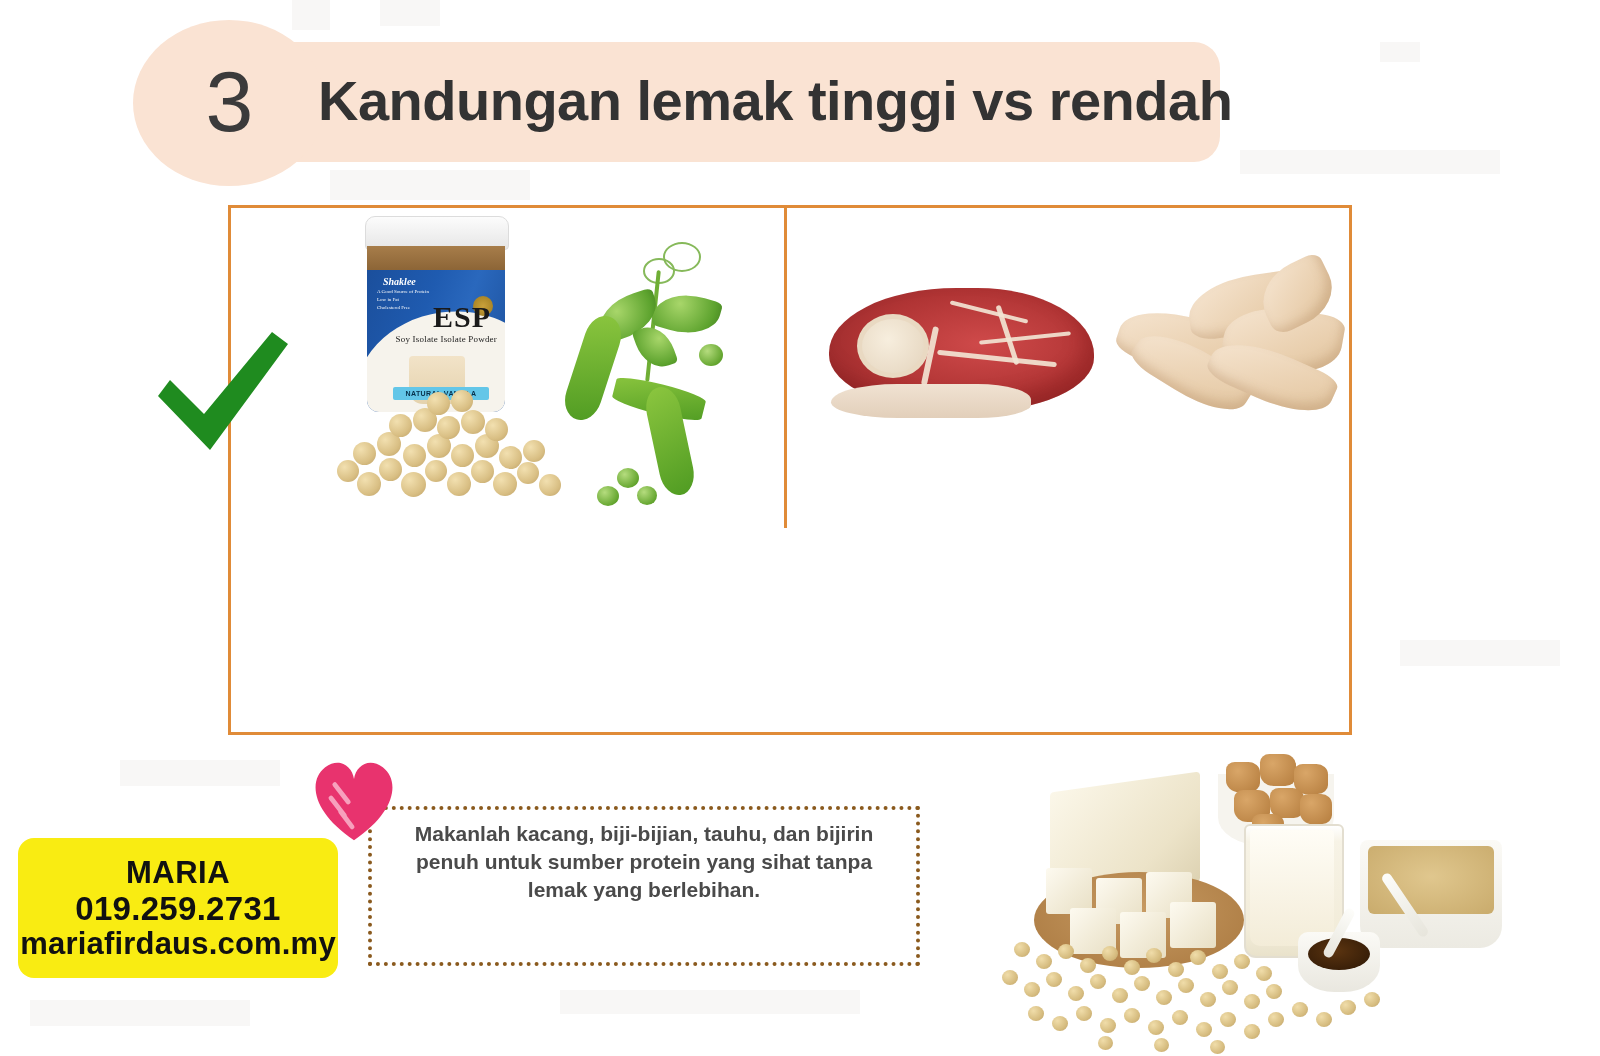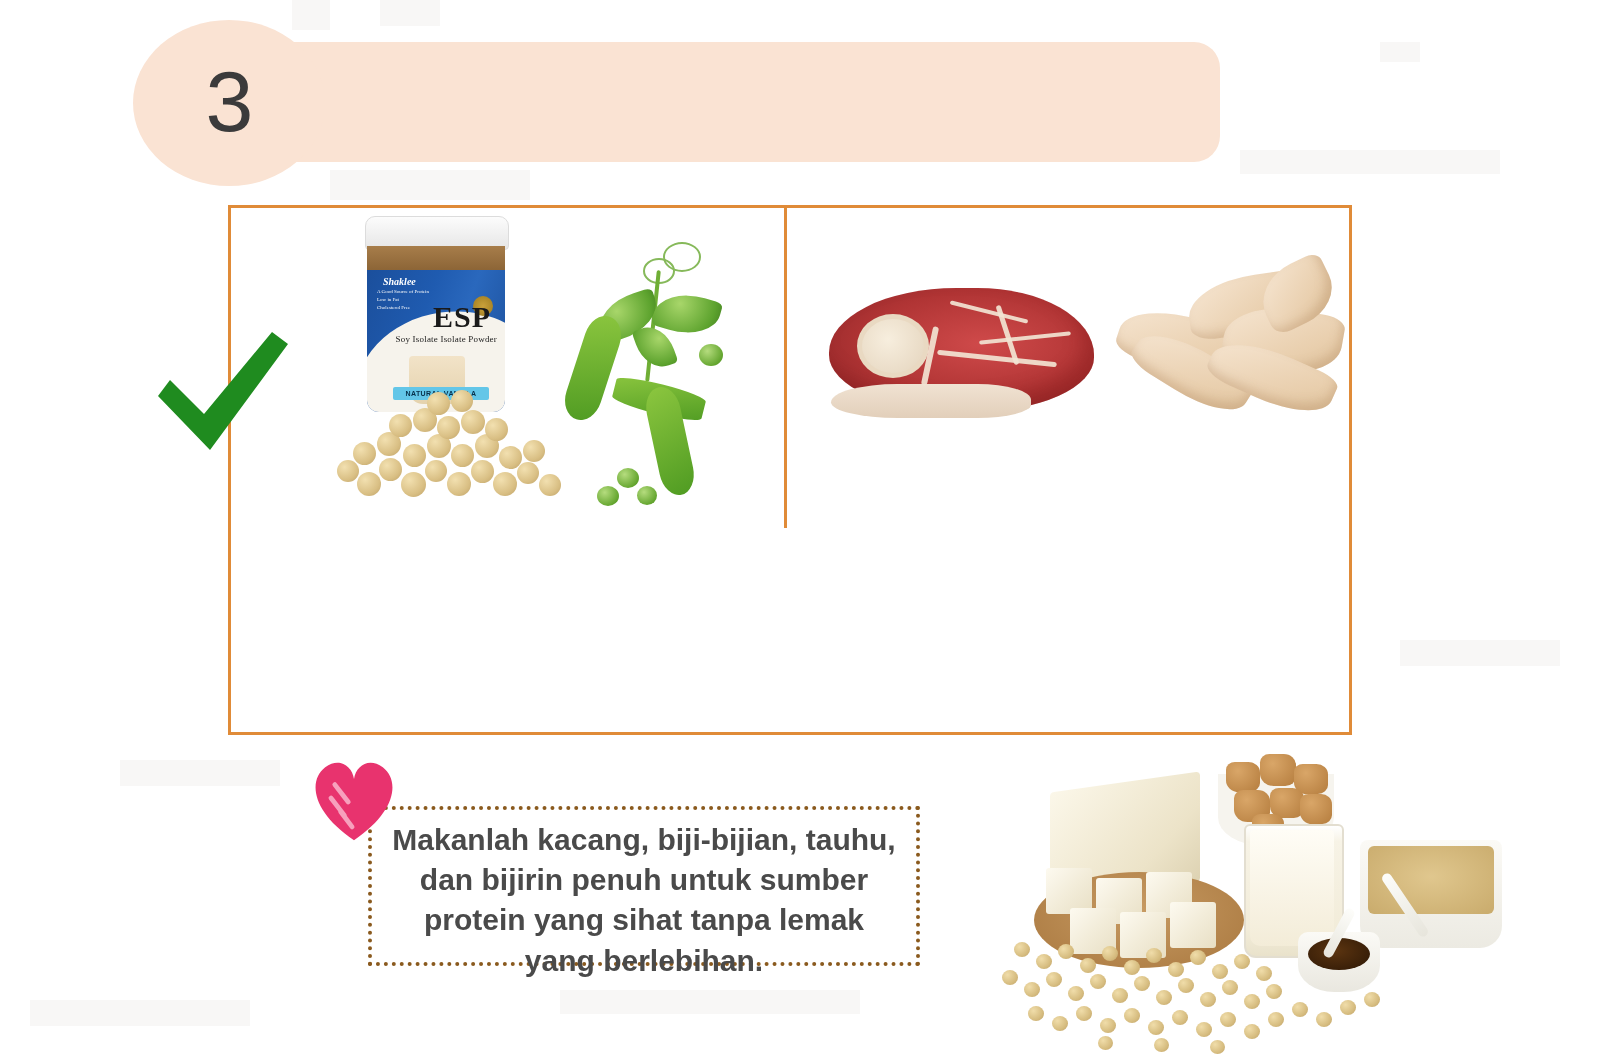--- a/index.html
+++ b/index.html
@@ -254,21 +254,21 @@
     top: 806px;
     width: 552px;
     height: 160px;
     border: 4px dotted #8a5a1e;
     box-sizing: border-box;
     background: rgba(255,255,255,.55);
     padding: 10px 14px;
     text-align: center;
   }
   #tip-text {
-    font-size: 30px;
+    font-size: 21px;
     font-weight: bold;
     color: #4a4a4a;
     line-height: 1.34;
   }
 
   
   #heart-icon {
     position: absolute;
     left: 306px;
     top: 752px;
@@ -393,20 +393,21 @@
   <div class="tex" style="left:1380px;top:42px;width:40px;height:20px"></div>
   <div class="tex" style="left:120px;top:760px;width:160px;height:26px"></div>
   <div class="tex" style="left:30px;top:1000px;width:220px;height:26px"></div>
   <div class="tex" style="left:560px;top:990px;width:300px;height:24px"></div>
   <div class="tex" style="left:1400px;top:640px;width:160px;height:26px"></div>
 
   <div id="header-banner"></div>
   <div id="header-number-badge">
     <span id="header-number">3</span>
   </div>
+  <div id="header-title">Kandungan lemak tinggi vs rendah</div>
 
   <div id="compare-table">
 
     <div class="table-row row-images">
 
       <div class="cell cell-left">
 
         <div class="art" id="esp-tub">
           <div class="lid"></div>
           <div class="collar"></div>
@@ -505,20 +506,25 @@
 
   <div id="tip-box">
     <div id="tip-text">Makanlah kacang, biji-bijian, tauhu, dan bijirin penuh untuk sumber protein yang sihat tanpa lemak yang berlebihan.</div>
   </div>
 
   <svg id="heart-icon" viewBox="0 0 100 100">
     <path d="M50 92 C 6 62, 2 30, 20 16 C 34 5, 48 14, 50 28 C 52 14, 66 5, 80 16 C 98 30, 94 62, 50 92 Z" fill="#e8336e"></path>
     <path d="M30 34 L44 52 M26 48 L40 66 M36 62 L48 78" stroke="#f7a0bd" stroke-width="5" stroke-linecap="round" fill="none"></path>
   </svg>
 
+  <div id="contact-card">
+    <div id="contact-name">MARIA</div>
+    <div id="contact-phone">019.259.2731</div>
+    <div id="contact-web">mariafirdaus.com.my</div>
+  </div>
 
   <div id="soy-photo">
     <div class="chunk-bowl"></div>
     <div class="chunk" style="left:258px;top:18px;width:34px;height:30px"></div>
     <div class="chunk" style="left:292px;top:10px;width:36px;height:32px"></div>
     <div class="chunk" style="left:326px;top:20px;width:34px;height:30px"></div>
     <div class="chunk" style="left:266px;top:46px;width:36px;height:32px"></div>
     <div class="chunk" style="left:302px;top:44px;width:34px;height:30px"></div>
     <div class="chunk" style="left:332px;top:50px;width:32px;height:30px"></div>
     <div class="chunk" style="left:284px;top:70px;width:32px;height:28px"></div>

